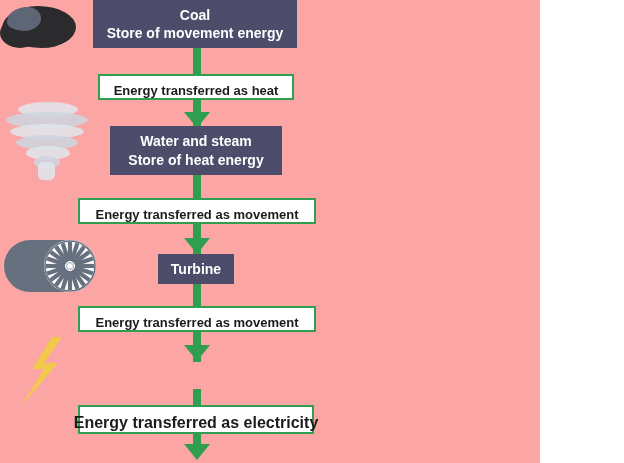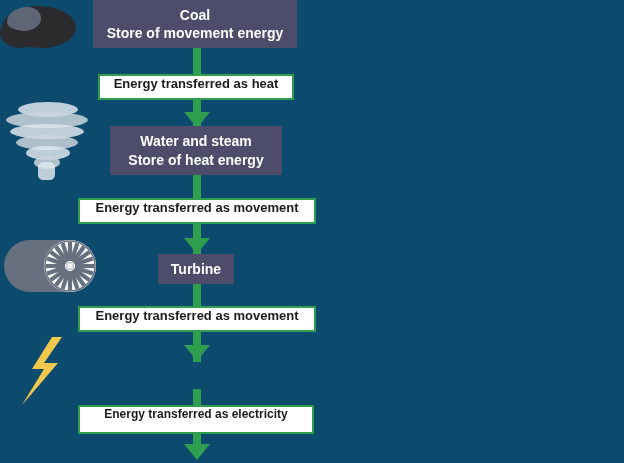--- a/index.html
+++ b/index.html
@@ -6,23 +6,23 @@
   html, body {
     margin: 0;
     padding: 0;
     background: #ffffff;
   }
   body {
     font-family: "Liberation Sans", sans-serif;
   }
   #stage {
     position: relative;
-    width: 624px;
+    width: 540px;
     height: 463px;
-    background: #0c4a6e;
+    background: #fca5a5;
     overflow: hidden;
     text-decoration: underline;
   }
 
   
   .spine {
     position: absolute;
     left: 193px;
     width: 8px;
     background: #2f9e4f;
@@ -55,21 +55,21 @@
   .store-box .ln { display: block; white-space: nowrap; }
 
   
   .transfer-box {
     position: absolute;
     background: #ffffff;
     border: 2px solid #2f9e4f;
     color: #1b1b1b;
     font-weight: bold;
     display: flex;
-    align-items: flex-start;
+    align-items: flex-end;
     justify-content: center;
     text-align: center;
     box-sizing: border-box;
     white-space: nowrap;
     z-index: 3;
   }
 
   
   .illus { position: absolute; z-index: 2; }
 
@@ -150,21 +150,21 @@
   </div>
 
   <div class="transfer-box" style="left:78px; top:198px; width:238px; height:26px; font-size:13px;">
     <span>Energy transferred as movement</span>
   </div>
 
   <div class="transfer-box" style="left:78px; top:306px; width:238px; height:26px; font-size:13px;">
     <span>Energy transferred as movement</span>
   </div>
 
-  <div class="transfer-box" style="left:78px; top:405px; width:236px; height:29px; font-size:12px;">
+  <div class="transfer-box" style="left:78px; top:405px; width:236px; height:29px; font-size:16px;">
     <span>Energy transferred as electricity</span>
   </div>
 
   <div class="illus" style="left:0px; top:2px; width:80px; height:52px;">
     <div class="coal-dark" style="left:2px;  top:4px;  width:74px; height:42px;"></div>
     <div class="coal-dark" style="left:0px;  top:16px; width:40px; height:30px; border-radius:50%;"></div>
     <div class="coal-facet" style="left:7px;  top:5px;  width:34px; height:24px;"></div>
   </div>
 
   <div class="illus" style="left:4px; top:100px; width:88px; height:80px;">

